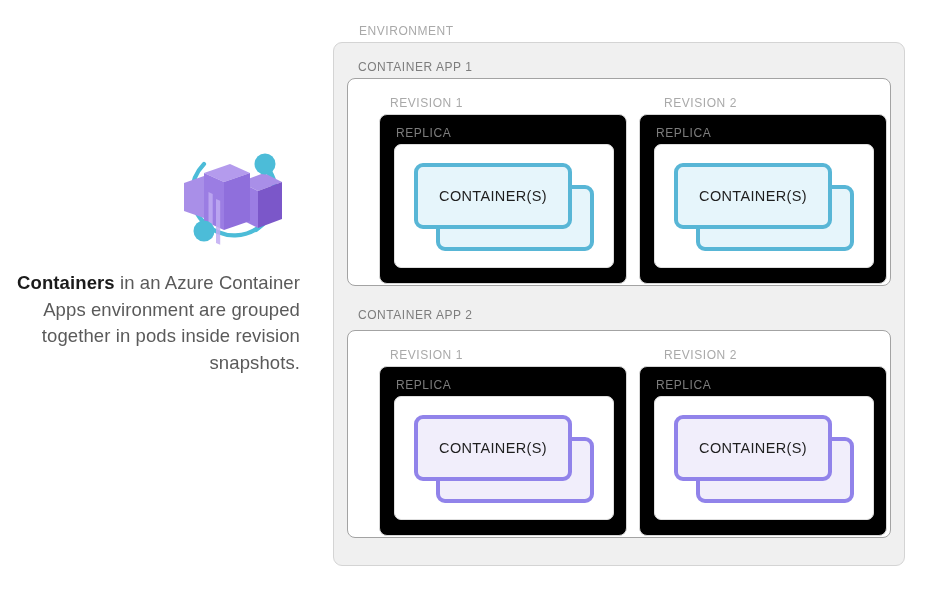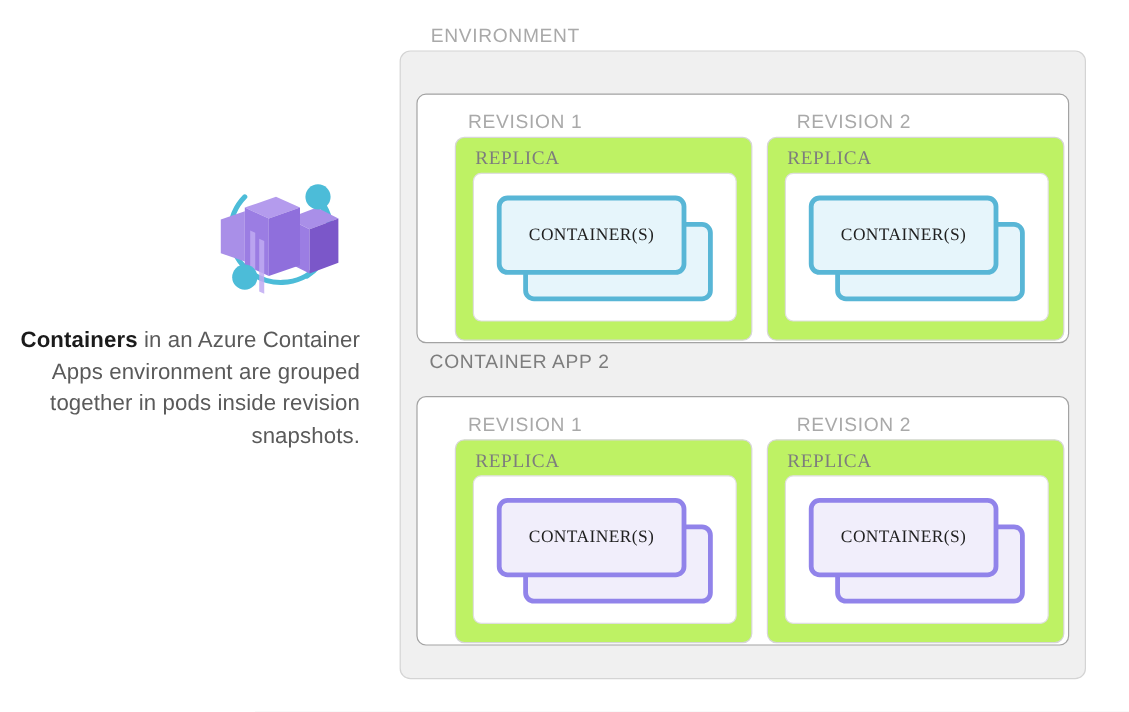--- a/index.html
+++ b/index.html
@@ -29,21 +29,21 @@
     letter-spacing:.1px;
   }
   #caption .bold{font-weight:bold;color:#1b1b1b;}
 
   
   #diagram{
     position:absolute;left:333px;top:18px;width:580px;height:560px;
   }
 
   .lbl{
-    font-size:16px;
+    font-size:12px;
     letter-spacing:.55px;
     line-height:18px;
     white-space:nowrap;
   }
   .lbl-light{color:#a9a9a9;}
   .lbl-dark{color:#7d7d7d;}
 
   
   #env-label{
     position:absolute;left:26px;top:4px;
@@ -62,35 +62,34 @@
   }
   .app-box{
     position:absolute;left:14px;width:544px;
     background:#ffffff;
     border:1px solid #a3a3a3;
     border-radius:8px;
     box-sizing:border-box;
   }
   #app1-label{top:40px;}
   #app1-box{top:60px;height:208px;}
-  #app2-label{top:276px;text-align:center;}
+  #app2-label{top:288px;text-align:center;}
   #app2-box{top:312px;height:208px;}
 
   
   .rev-label{
     position:absolute;
   }
   .rev-box{
     position:absolute;
     width:248px;height:170px;
-    background:#bef264;
+    background:#000000;
     border:1px solid #d6d6d6;
     border-radius:8px;
     box-sizing:border-box;
-    font-family:Liberation Serif, serif;
   }
   .rev1-label{left:42px;top:15px;}
   .rev2-label{left:316px;top:15px;}
   .rev1-box{left:31px;top:35px;}
   .rev2-box{left:291px;top:35px;}
 
   
   .rep-label{
     position:absolute;left:16px;top:9px;
   }
@@ -162,20 +161,21 @@
   </div>
 
 </div>
 
 <div id="diagram">
 
   <div id="env-label" class="lbl lbl-light">ENVIRONMENT</div>
 
   <div id="env-box"></div>
 
+  <div id="app1-label" class="lbl lbl-dark app-label">CONTAINER APP 1</div>
   <div id="app1-box" class="app-box">
 
     <div class="lbl lbl-light rev-label rev1-label">REVISION 1</div>
     <div class="rev-box rev1-box">
       <div class="lbl lbl-dark rep-label">REPLICA</div>
       <div class="rep-box">
         <div class="stack cyan">
           <div class="card card-back"></div>
           <div class="card card-front">CONTAINER(S)</div>
         </div>

